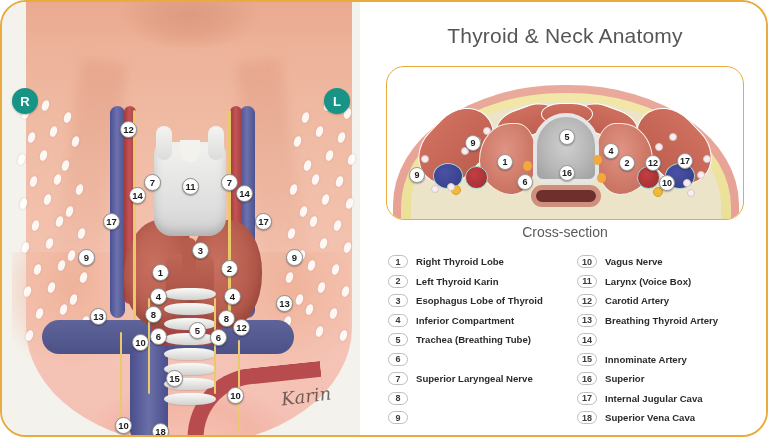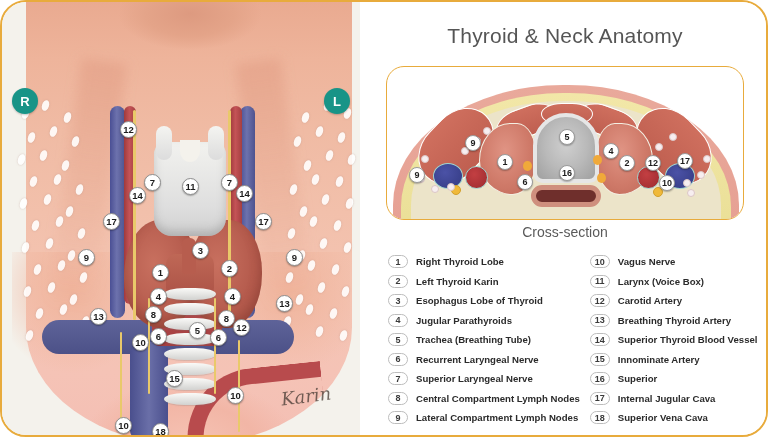--- a/index.html
+++ b/index.html
@@ -531,61 +531,57 @@
         <div class="legend-row">
           <div class="legend-num">3</div>
           <div class="legend-label">Esophagus Lobe of Thyroid</div>
         </div>
         <div class="legend-row">
           <div class="legend-num">12</div>
           <div class="legend-label">Carotid Artery</div>
         </div>
         <div class="legend-row">
           <div class="legend-num">4</div>
-          <div class="legend-label">Jugular Parathyroids</div>
+          <div class="legend-label">Inferior Compartment</div>
         </div>
         <div class="legend-row">
           <div class="legend-num">13</div>
           <div class="legend-label">Breathing Thyroid Artery</div>
         </div>
         <div class="legend-row">
           <div class="legend-num">5</div>
           <div class="legend-label">Trachea (Breathing Tube)</div>
         </div>
         <div class="legend-row">
           <div class="legend-num">14</div>
-          <div class="legend-label">Superior Thyroid Blood Vessel</div>
         </div>
         <div class="legend-row">
           <div class="legend-num">6</div>
-          <div class="legend-label">Recurrent Laryngeal Nerve</div>
         </div>
         <div class="legend-row">
           <div class="legend-num">15</div>
           <div class="legend-label">Innominate Artery</div>
         </div>
         <div class="legend-row">
           <div class="legend-num">7</div>
           <div class="legend-label">Superior Laryngeal Nerve</div>
         </div>
         <div class="legend-row">
           <div class="legend-num">16</div>
           <div class="legend-label">Superior</div>
         </div>
         <div class="legend-row">
           <div class="legend-num">8</div>
-          <div class="legend-label">Central Compartment Lymph Nodes</div>
         </div>
         <div class="legend-row">
           <div class="legend-num">17</div>
           <div class="legend-label">Internal Jugular Cava</div>
         </div>
         <div class="legend-row">
           <div class="legend-num">9</div>
-          <div class="legend-label">Lateral Compartment Lymph Nodes</div>
         </div>
         <div class="legend-row">
           <div class="legend-num">18</div>
           <div class="legend-label">Superior Vena Cava</div>
         </div>
       </div>
   </div>
 </div>
 
 </body></html>

